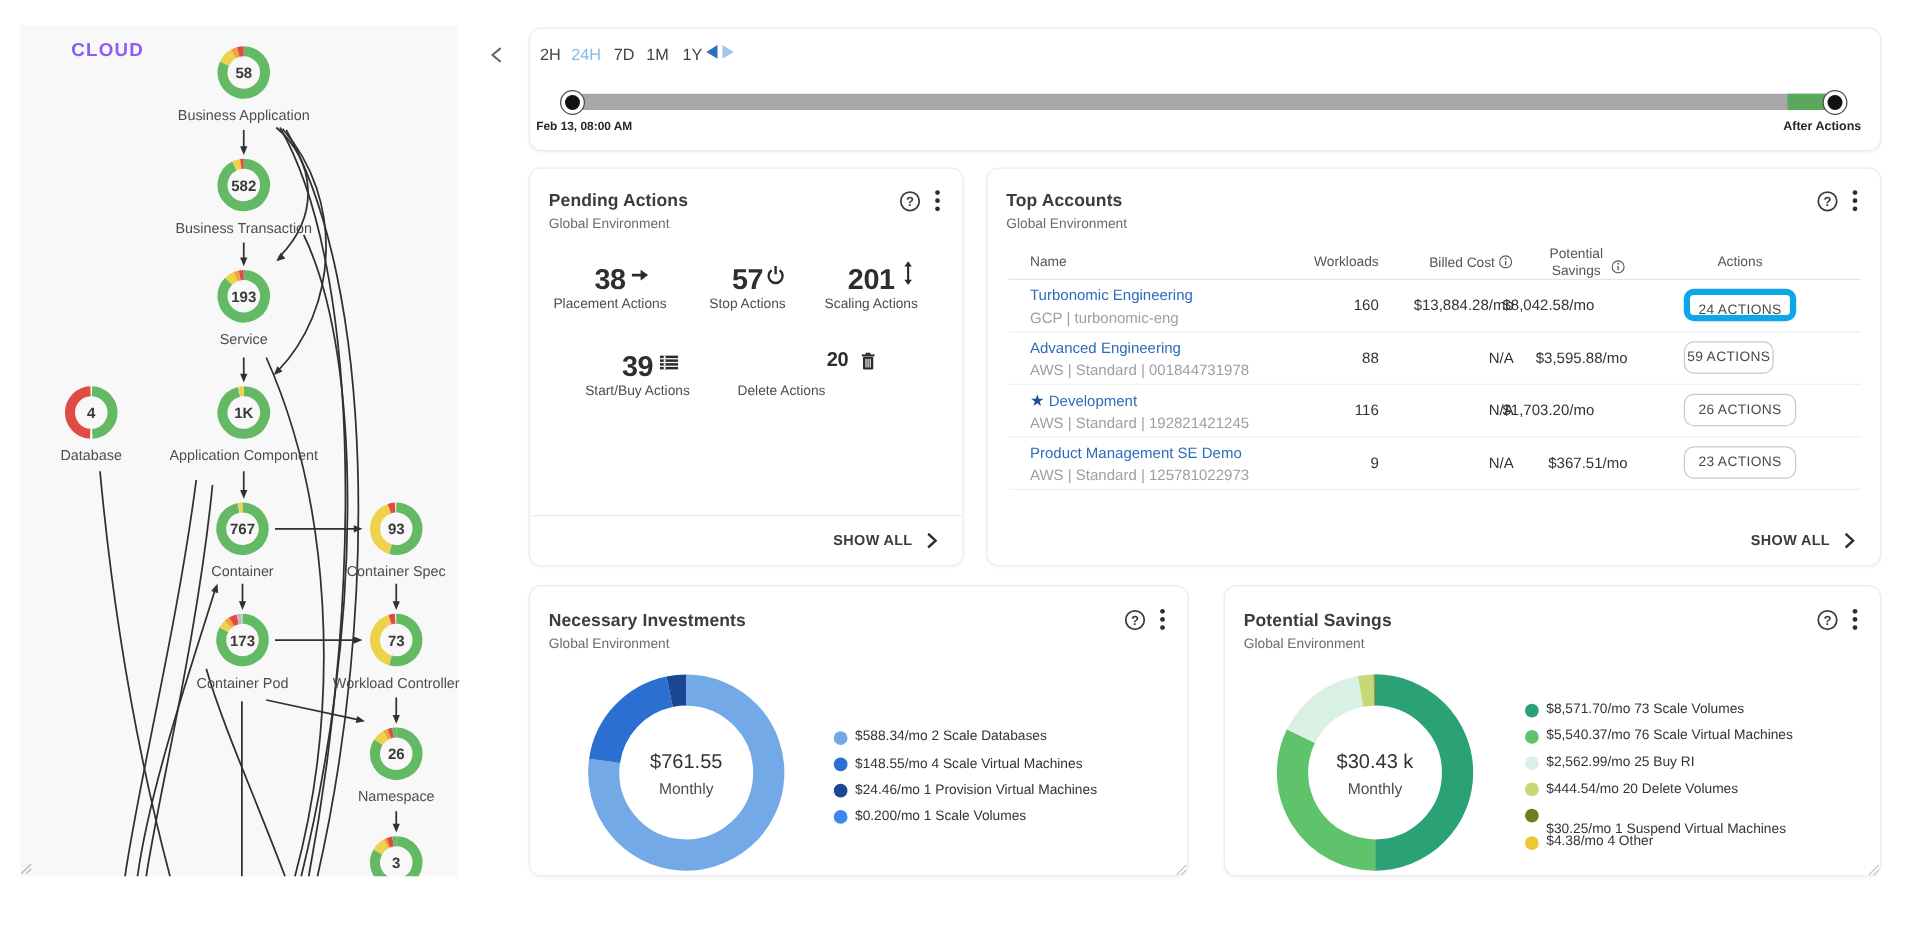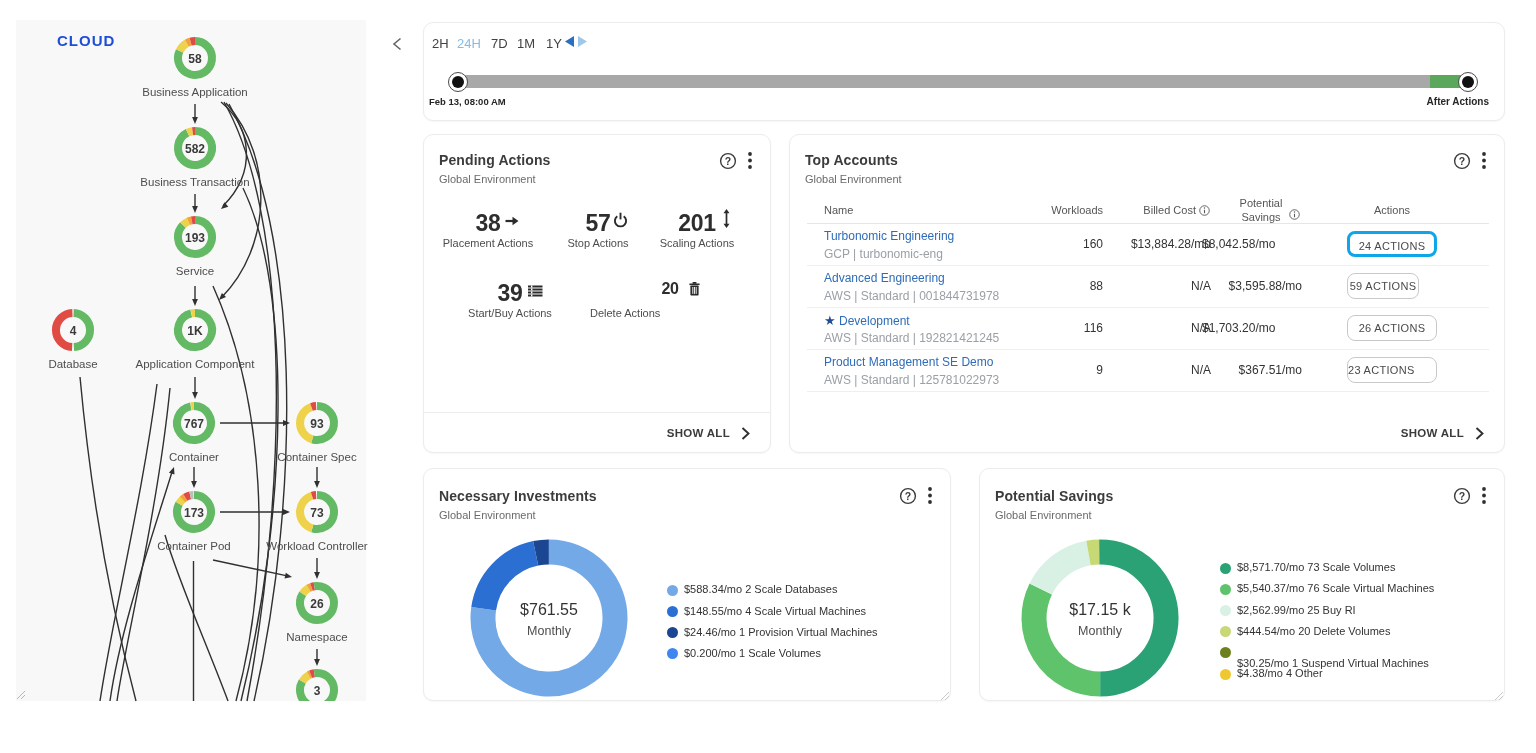--- a/index.html
+++ b/index.html
@@ -109,21 +109,21 @@
       <g clip-path="url(#pc)">
         <circle cx="301" cy="670" r="21" fill="#f8f8f8"></circle>
         <path d="M 301.00 653.00 A 17 17 0 1 1 286.28 661.50" fill="none" stroke="#63b964" stroke-width="8"></path>
         <path d="M 286.28 661.50 A 17 17 0 0 1 292.76 655.13" fill="none" stroke="#efd24b" stroke-width="8"></path>
         <path d="M 292.76 655.13 A 17 17 0 0 1 294.63 654.24" fill="none" stroke="#f2a43a" stroke-width="8"></path>
         <path d="M 294.63 654.24 A 17 17 0 0 1 298.34 653.21" fill="none" stroke="#e04b44" stroke-width="8"></path>
         <path d="M 298.34 653.21 A 17 17 0 0 1 301.00 653.00" fill="none" stroke="#63b964" stroke-width="8"></path>
         <text x="301" y="674.5" text-anchor="middle" font-size="12" font-weight="bold" fill="#3a3a3a">3</text>
       </g>
     </svg></div>
-<div style="position:absolute;left:57px;top:32px;font-size:15px;font-weight:bold;color:#1d4ed8;letter-spacing:1px">CLOUD</div>
+<div style="position:absolute;left:57px;top:32px;font-size:15px;font-weight:bold;color:#8b5cf6;letter-spacing:1px">CLOUD</div>
 <svg style="position:absolute;left:17px;top:691px" width="9" height="9">
     <path d="M0 8 L8 0 M4 8 L8 4" stroke="#b5b5b5" stroke-width="1" fill="none"></path>
   </svg>
 <svg style="position:absolute;left:392px;top:37px" width="11" height="14" viewBox="0 0 11 14">
     <polyline points="8.5,1.5 2,7 8.5,12.5" fill="none" stroke="#666" stroke-width="1.6"></polyline>
   </svg>
 <div class="card" style="left:423px;top:22px;width:1082px;height:99px"></div>
 <div style="position:absolute;left:432px;top:36px;font-size:13px;color:#424242">2H</div>
 <div style="position:absolute;left:457px;top:36px;font-size:13px;color:#85bce5">24H</div>
 <div style="position:absolute;left:491px;top:36px;font-size:13px;color:#424242">7D</div>
@@ -224,42 +224,42 @@
       <line x1="6" y1="5.2" x2="6" y2="9" stroke="#5a5a5a" stroke-width="1.2"></line>
       <circle cx="6" cy="3.2" r="0.8" fill="#5a5a5a"></circle>
     </svg></div>
 <div style="position:absolute;left:1342px;top:204px;width:100px;text-align:center;font-size:11px;color:#555">Actions</div>
 <div style="position:absolute;left:807px;top:223px;width:682px;height:1px;background:#e6e6e6"></div>
 <div style="position:absolute;left:824px;top:229px;font-size:12px;color:#2e6cb8">Turbonomic Engineering</div>
 <div style="position:absolute;left:824px;top:247px;font-size:12px;color:#9aa0a6">GCP | turbonomic-eng</div>
 <div style="position:absolute;left:1003px;top:237px;width:100px;text-align:right;font-size:12px;color:#333">160</div>
 <div style="position:absolute;left:1101px;top:237px;width:110px;text-align:right;font-size:12px;color:#333">$13,884.28/mo</div>
 <div style="position:absolute;left:1202px;top:237px;width:100px;font-size:12px;color:#333">$8,042.58/mo</div>
-<div style="position:absolute;left:1347px;top:231px;width:90px;height:26px;border:3px solid #0ea5e9;border-radius:8px;text-align:center;line-height:24px;font-size:11px;color:#4a4a4a;letter-spacing:0.3px">24 ACTIONS</div>
+<div style="position:absolute;left:1347px;top:231px;width:90px;height:26px;border:5px solid #0ea5e9;border-radius:8px;text-align:center;line-height:24px;font-size:11px;color:#4a4a4a;letter-spacing:0.3px">24 ACTIONS</div>
 <div style="position:absolute;left:807px;top:265px;width:682px;height:1px;background:#efefef"></div>
 <div style="position:absolute;left:824px;top:271px;font-size:12px;color:#2e6cb8">Advanced Engineering</div>
 <div style="position:absolute;left:824px;top:289px;font-size:12px;color:#9aa0a6">AWS | Standard | 001844731978</div>
 <div style="position:absolute;left:1003px;top:279px;width:100px;text-align:right;font-size:12px;color:#333">88</div>
 <div style="position:absolute;left:1101px;top:279px;width:110px;text-align:right;font-size:12px;color:#333">N/A</div>
 <div style="position:absolute;left:1202px;top:279px;width:100px;text-align:right;font-size:12px;color:#333">$3,595.88/mo</div>
 <div style="position:absolute;left:1347px;top:273px;width:72px;height:26px;border:1px solid #c9c9c9;border-radius:8px;text-align:center;line-height:24px;font-size:11px;color:#4a4a4a;letter-spacing:0.3px">59 ACTIONS</div>
 <div style="position:absolute;left:807px;top:307px;width:682px;height:1px;background:#efefef"></div>
 <div style="position:absolute;left:824px;top:313px;font-size:12px;color:#2e6cb8"><span style="color:#1f4e96;font-size:13px">★</span> Development</div>
 <div style="position:absolute;left:824px;top:331px;font-size:12px;color:#9aa0a6">AWS | Standard | 192821421245</div>
 <div style="position:absolute;left:1003px;top:321px;width:100px;text-align:right;font-size:12px;color:#333">116</div>
 <div style="position:absolute;left:1101px;top:321px;width:110px;text-align:right;font-size:12px;color:#333">N/A</div>
 <div style="position:absolute;left:1202px;top:321px;width:100px;text-align:left;font-size:12px;color:#333">$1,703.20/mo</div>
 <div style="position:absolute;left:1347px;top:315px;width:90px;height:26px;border:1px solid #c9c9c9;border-radius:8px;text-align:center;line-height:24px;font-size:11px;color:#4a4a4a;letter-spacing:0.3px">26 ACTIONS</div>
 <div style="position:absolute;left:807px;top:349px;width:682px;height:1px;background:#efefef"></div>
 <div style="position:absolute;left:824px;top:355px;font-size:12px;color:#2e6cb8">Product Management SE Demo</div>
 <div style="position:absolute;left:824px;top:373px;font-size:12px;color:#9aa0a6">AWS | Standard | 125781022973</div>
 <div style="position:absolute;left:1003px;top:363px;width:100px;text-align:right;font-size:12px;color:#333">9</div>
 <div style="position:absolute;left:1101px;top:363px;width:110px;text-align:right;font-size:12px;color:#333">N/A</div>
 <div style="position:absolute;left:1202px;top:363px;width:100px;text-align:right;font-size:12px;color:#333">$367.51/mo</div>
-<div style="position:absolute;left:1347px;top:357px;width:90px;height:26px;border:1px solid #c9c9c9;border-radius:8px;line-height:24px;font-size:11px;color:#4a4a4a;letter-spacing:0.3px">23 ACTIONS</div>
+<div style="position:absolute;left:1347px;top:357px;width:90px;height:26px;border:1px solid #c9c9c9;border-radius:8px;text-align:center;line-height:24px;font-size:11px;color:#4a4a4a;letter-spacing:0.3px">23 ACTIONS</div>
 <div style="position:absolute;left:807px;top:391px;width:682px;height:1px;background:#efefef"></div>
 <div class="showall" style="left:1364px;top:427px;width:100px;text-align:right">SHOW ALL</div>
 <div style="position:absolute;left:1475px;top:426px"><svg width="9" height="13" viewBox="0 0 9 13">
       <polyline points="1.5,1 7.5,6.5 1.5,12" fill="none" stroke="#2f2f2f" stroke-width="1.9"></polyline>
     </svg></div>
 <div class="card" style="left:423px;top:468px;width:528px;height:233px"></div>
 <div class="ctitle" style="left:439px;top:488px">Necessary Investments</div>
 <div class="csub" style="left:439px;top:509px">Global Environment</div>
 <div style="position:absolute;left:899px;top:487px"><svg width="18" height="18" viewBox="0 0 18 18">
       <circle cx="9" cy="9" r="7.4" fill="none" stroke="#3c3c3c" stroke-width="1.4"></circle>
@@ -302,21 +302,21 @@
       <circle cx="3" cy="16" r="1.9" fill="#2f2f2f"></circle>
     </svg></div>
 <svg style="position:absolute;left:1015px;top:533px" width="170" height="170" viewBox="0 0 170 170">
     <path d="M 85.00 19.00 A 66 66 0 0 1 85.13 151.00" fill="none" stroke="#2ba275" stroke-width="25"></path>
     <path d="M 85.13 151.00 A 66 66 0 0 1 25.76 55.91" fill="none" stroke="#5fc36c" stroke-width="25"></path>
     <path d="M 25.76 55.91 A 66 66 0 0 1 73.48 20.01" fill="none" stroke="#d9f1e4" stroke-width="25"></path>
     <path d="M 73.48 20.01 A 66 66 0 0 1 84.16 19.01" fill="none" stroke="#c6d975" stroke-width="25"></path>
     <path d="M 84.16 19.01 A 66 66 0 0 1 84.89 19.00" fill="none" stroke="#6e7f1f" stroke-width="25"></path>
     <path d="M 84.89 19.00 A 66 66 0 0 1 85.00 19.00" fill="none" stroke="#eec733" stroke-width="25"></path>
   </svg>
-<div style="position:absolute;left:1020px;top:601px;width:160px;text-align:center;font-size:16px;color:#333">$17.15 k</div>
+<div style="position:absolute;left:1020px;top:601px;width:160px;text-align:center;font-size:16px;color:#333">$30.43 k</div>
 <div style="position:absolute;left:1020px;top:624px;width:160px;text-align:center;font-size:12.5px;color:#4d4d4d">Monthly</div>
 <div style="position:absolute;left:1220px;top:562.5px;width:11px;height:11px;border-radius:50%;background:#2ba275"></div>
 <div style="position:absolute;left:1237px;top:561px;font-size:11px;color:#333;white-space:nowrap">$8,571.70/mo 73 Scale Volumes</div>
 <div style="position:absolute;left:1220px;top:583.5px;width:11px;height:11px;border-radius:50%;background:#5fc36c"></div>
 <div style="position:absolute;left:1237px;top:582px;font-size:11px;color:#333;white-space:nowrap">$5,540.37/mo 76 Scale Virtual Machines</div>
 <div style="position:absolute;left:1220px;top:605.0px;width:11px;height:11px;border-radius:50%;background:#d9f1e4"></div>
 <div style="position:absolute;left:1237px;top:603.5px;font-size:11px;color:#333;white-space:nowrap">$2,562.99/mo 25 Buy RI</div>
 <div style="position:absolute;left:1220px;top:626.0px;width:11px;height:11px;border-radius:50%;background:#c6d975"></div>
 <div style="position:absolute;left:1237px;top:624.5px;font-size:11px;color:#333;white-space:nowrap">$444.54/mo 20 Delete Volumes</div>
 <div style="position:absolute;left:1220px;top:647.0px;width:11px;height:11px;border-radius:50%;background:#6e7f1f"></div>

